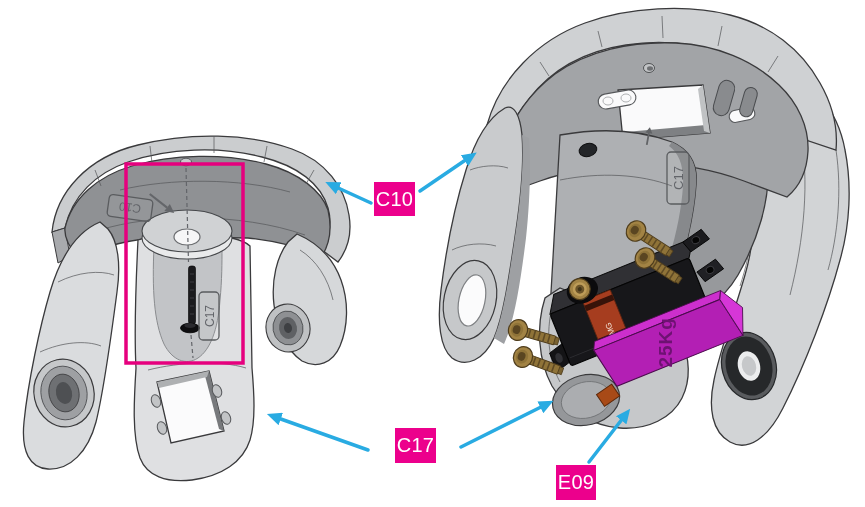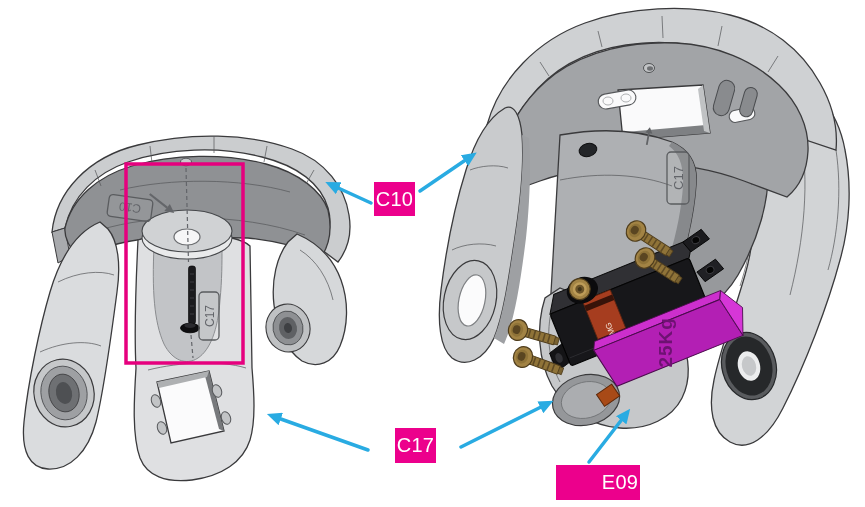--- a/index.html
+++ b/index.html
@@ -277,14 +277,14 @@
     <line class="arrow-line" x1="371" y1="203" x2="336" y2="187" marker-end="url(#ah)"></line>
     <line class="arrow-line" x1="420" y1="191" x2="467" y2="159" marker-end="url(#ah)"></line>
     <line class="arrow-line" x1="368" y1="450" x2="278" y2="418" marker-end="url(#ah)"></line>
     <line class="arrow-line" x1="461" y1="447" x2="543" y2="406" marker-end="url(#ah)"></line>
     <line class="arrow-line" x1="589" y1="462" x2="623" y2="418" marker-end="url(#ah)"></line>
   </g>
 </svg>
 
 <div class="callout" style="left:374px;top:182px;width:41px;height:34px;">C10</div>
 <div class="callout" style="left:395px;top:428px;width:41px;height:35px;">C17</div>
-<div class="callout" style="left:556px;top:465px;width:40px;height:35px;padding-left:44px;">E09</div>
+<div class="callout" style="left:556px;top:465px;width:40px;height:35px;">E09</div>
 </div>
 
 </body></html>

